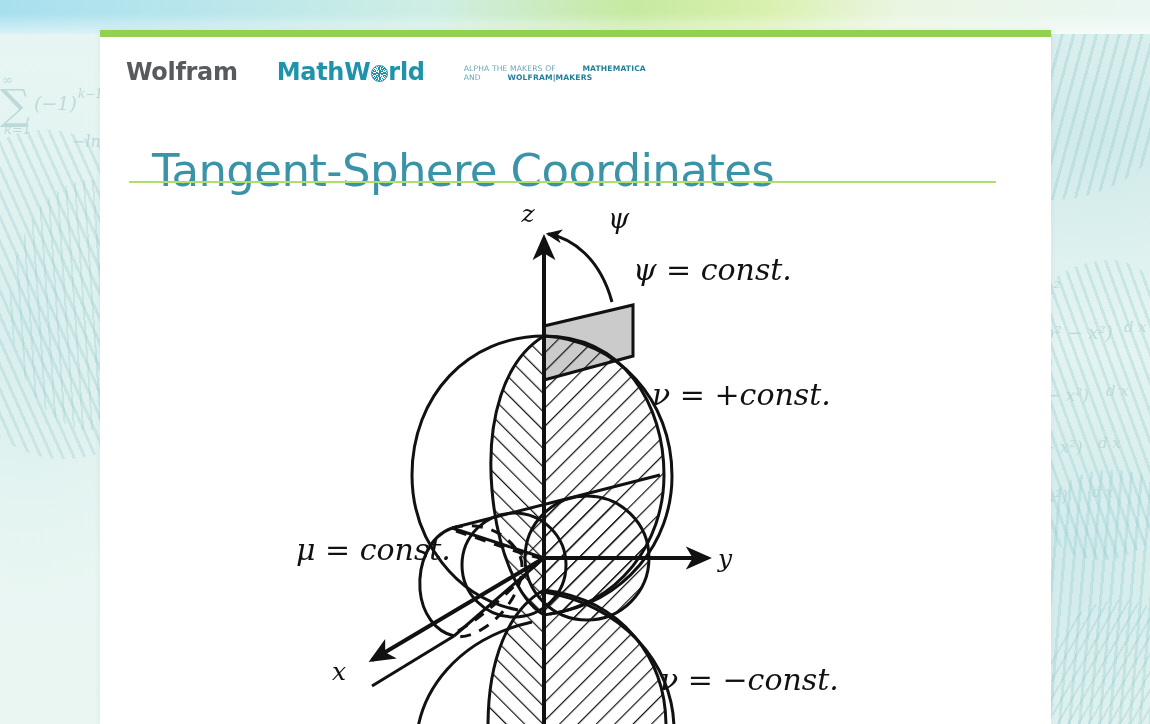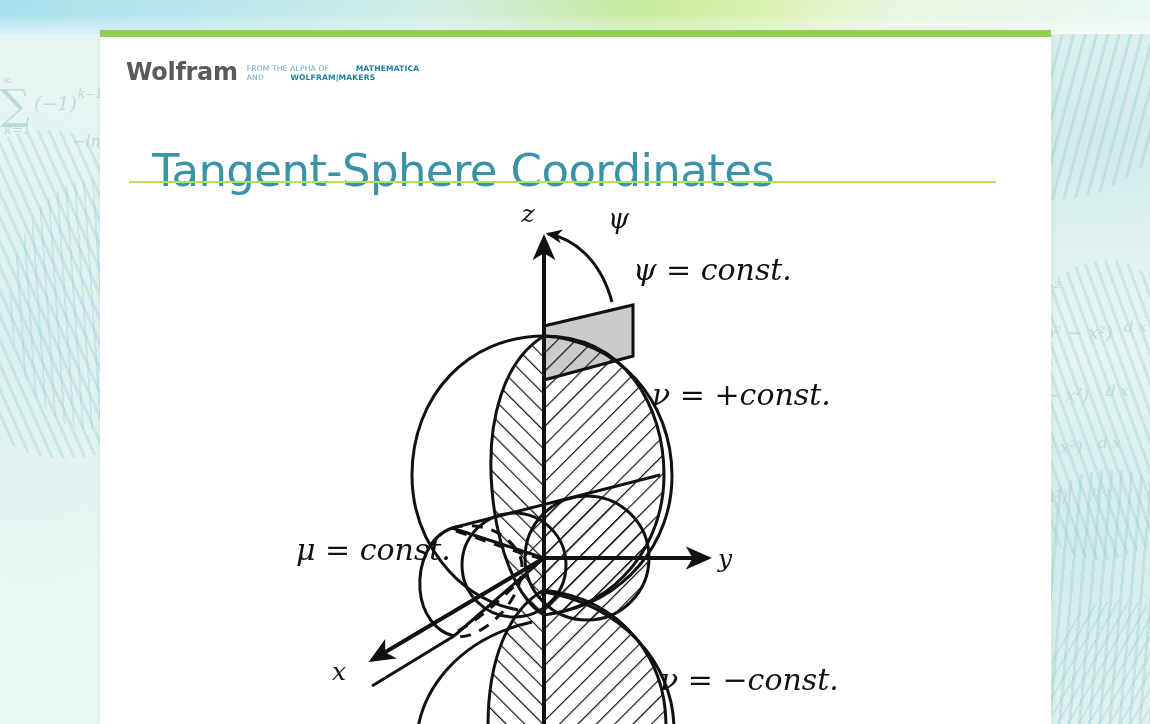--- a/index.html
+++ b/index.html
@@ -145,24 +145,25 @@
   <div class="bgFormula" style="left:1106px;top:382px;font-size:15px;">d x</div>
   <div class="bgFormula" style="left:1040px;top:437px;font-size:17px;">− x²)</div>
   <div class="bgFormula" style="left:1098px;top:434px;font-size:15px;">d x</div>
   <div class="bgFormula" style="left:1046px;top:487px;font-size:16px;">x²)</div>
   <div class="bgFormula" style="left:1092px;top:484px;font-size:14px;">d x</div>
 </div>
 
 <div id="card">
   <div id="cardTop"></div>
 
-  <a id="logoRow" href="#" style="text-decoration:none;">
+  <a id="logoRow" href="#" style="text-decoration:none;gap:30px;">
     <span class="logoWolfram">Wolfram</span>
+    <span class="logoMath"><span>Math</span><span>W</span><span class="logoSpike"></span><span>rld</span></span>
     <span class="logoTag">
-      <div><span class="tagLight">FROM THE ALPHA OF </span><span class="tagBold">MATHEMATICA</span></div>
+      <div><span class="tagLight">ALPHA THE MAKERS OF </span><span class="tagBold">MATHEMATICA</span></div>
       <div><span class="tagLight">AND </span><span class="tagBold">WOLFRAM|MAKERS</span></div>
     </span>
   </a>
 
   <h1 id="title">Tangent-Sphere Coordinates</h1>
   <div id="titleRule"></div>
 
   <div id="figure">
     <svg width="951" height="534" viewBox="0 0 951 534" xmlns="http://www.w3.org/2000/svg">
       <defs>

